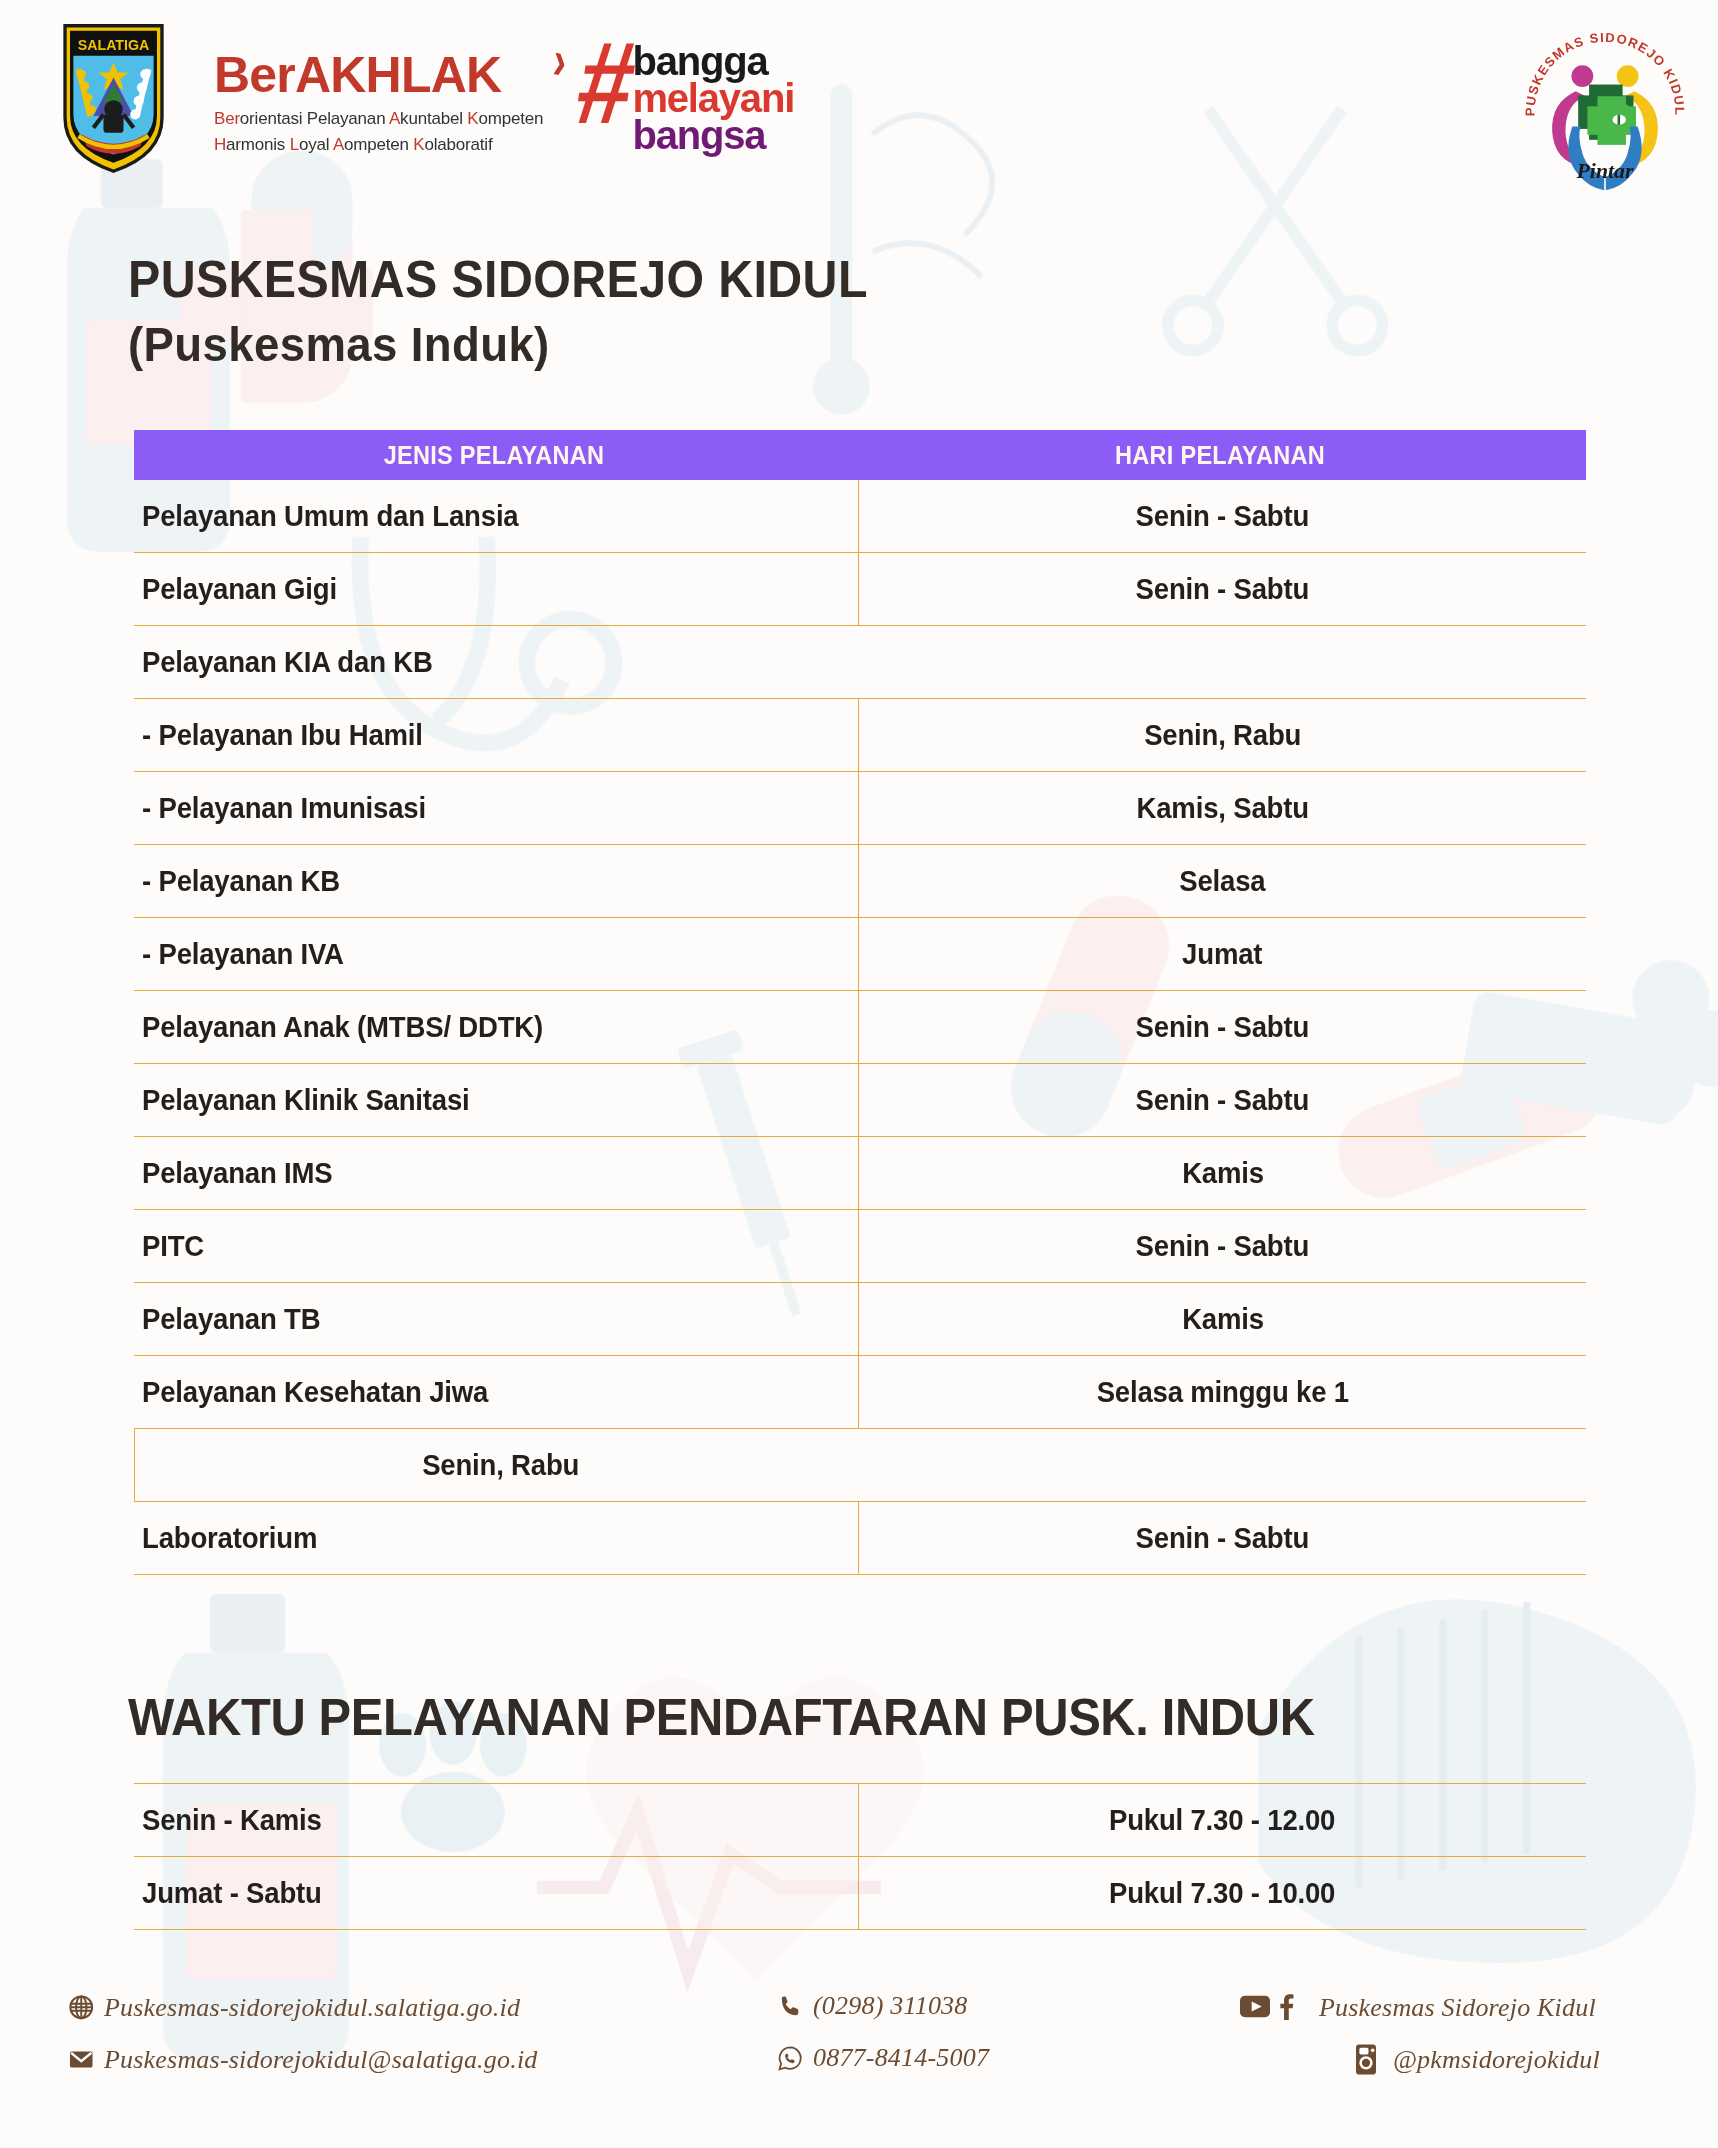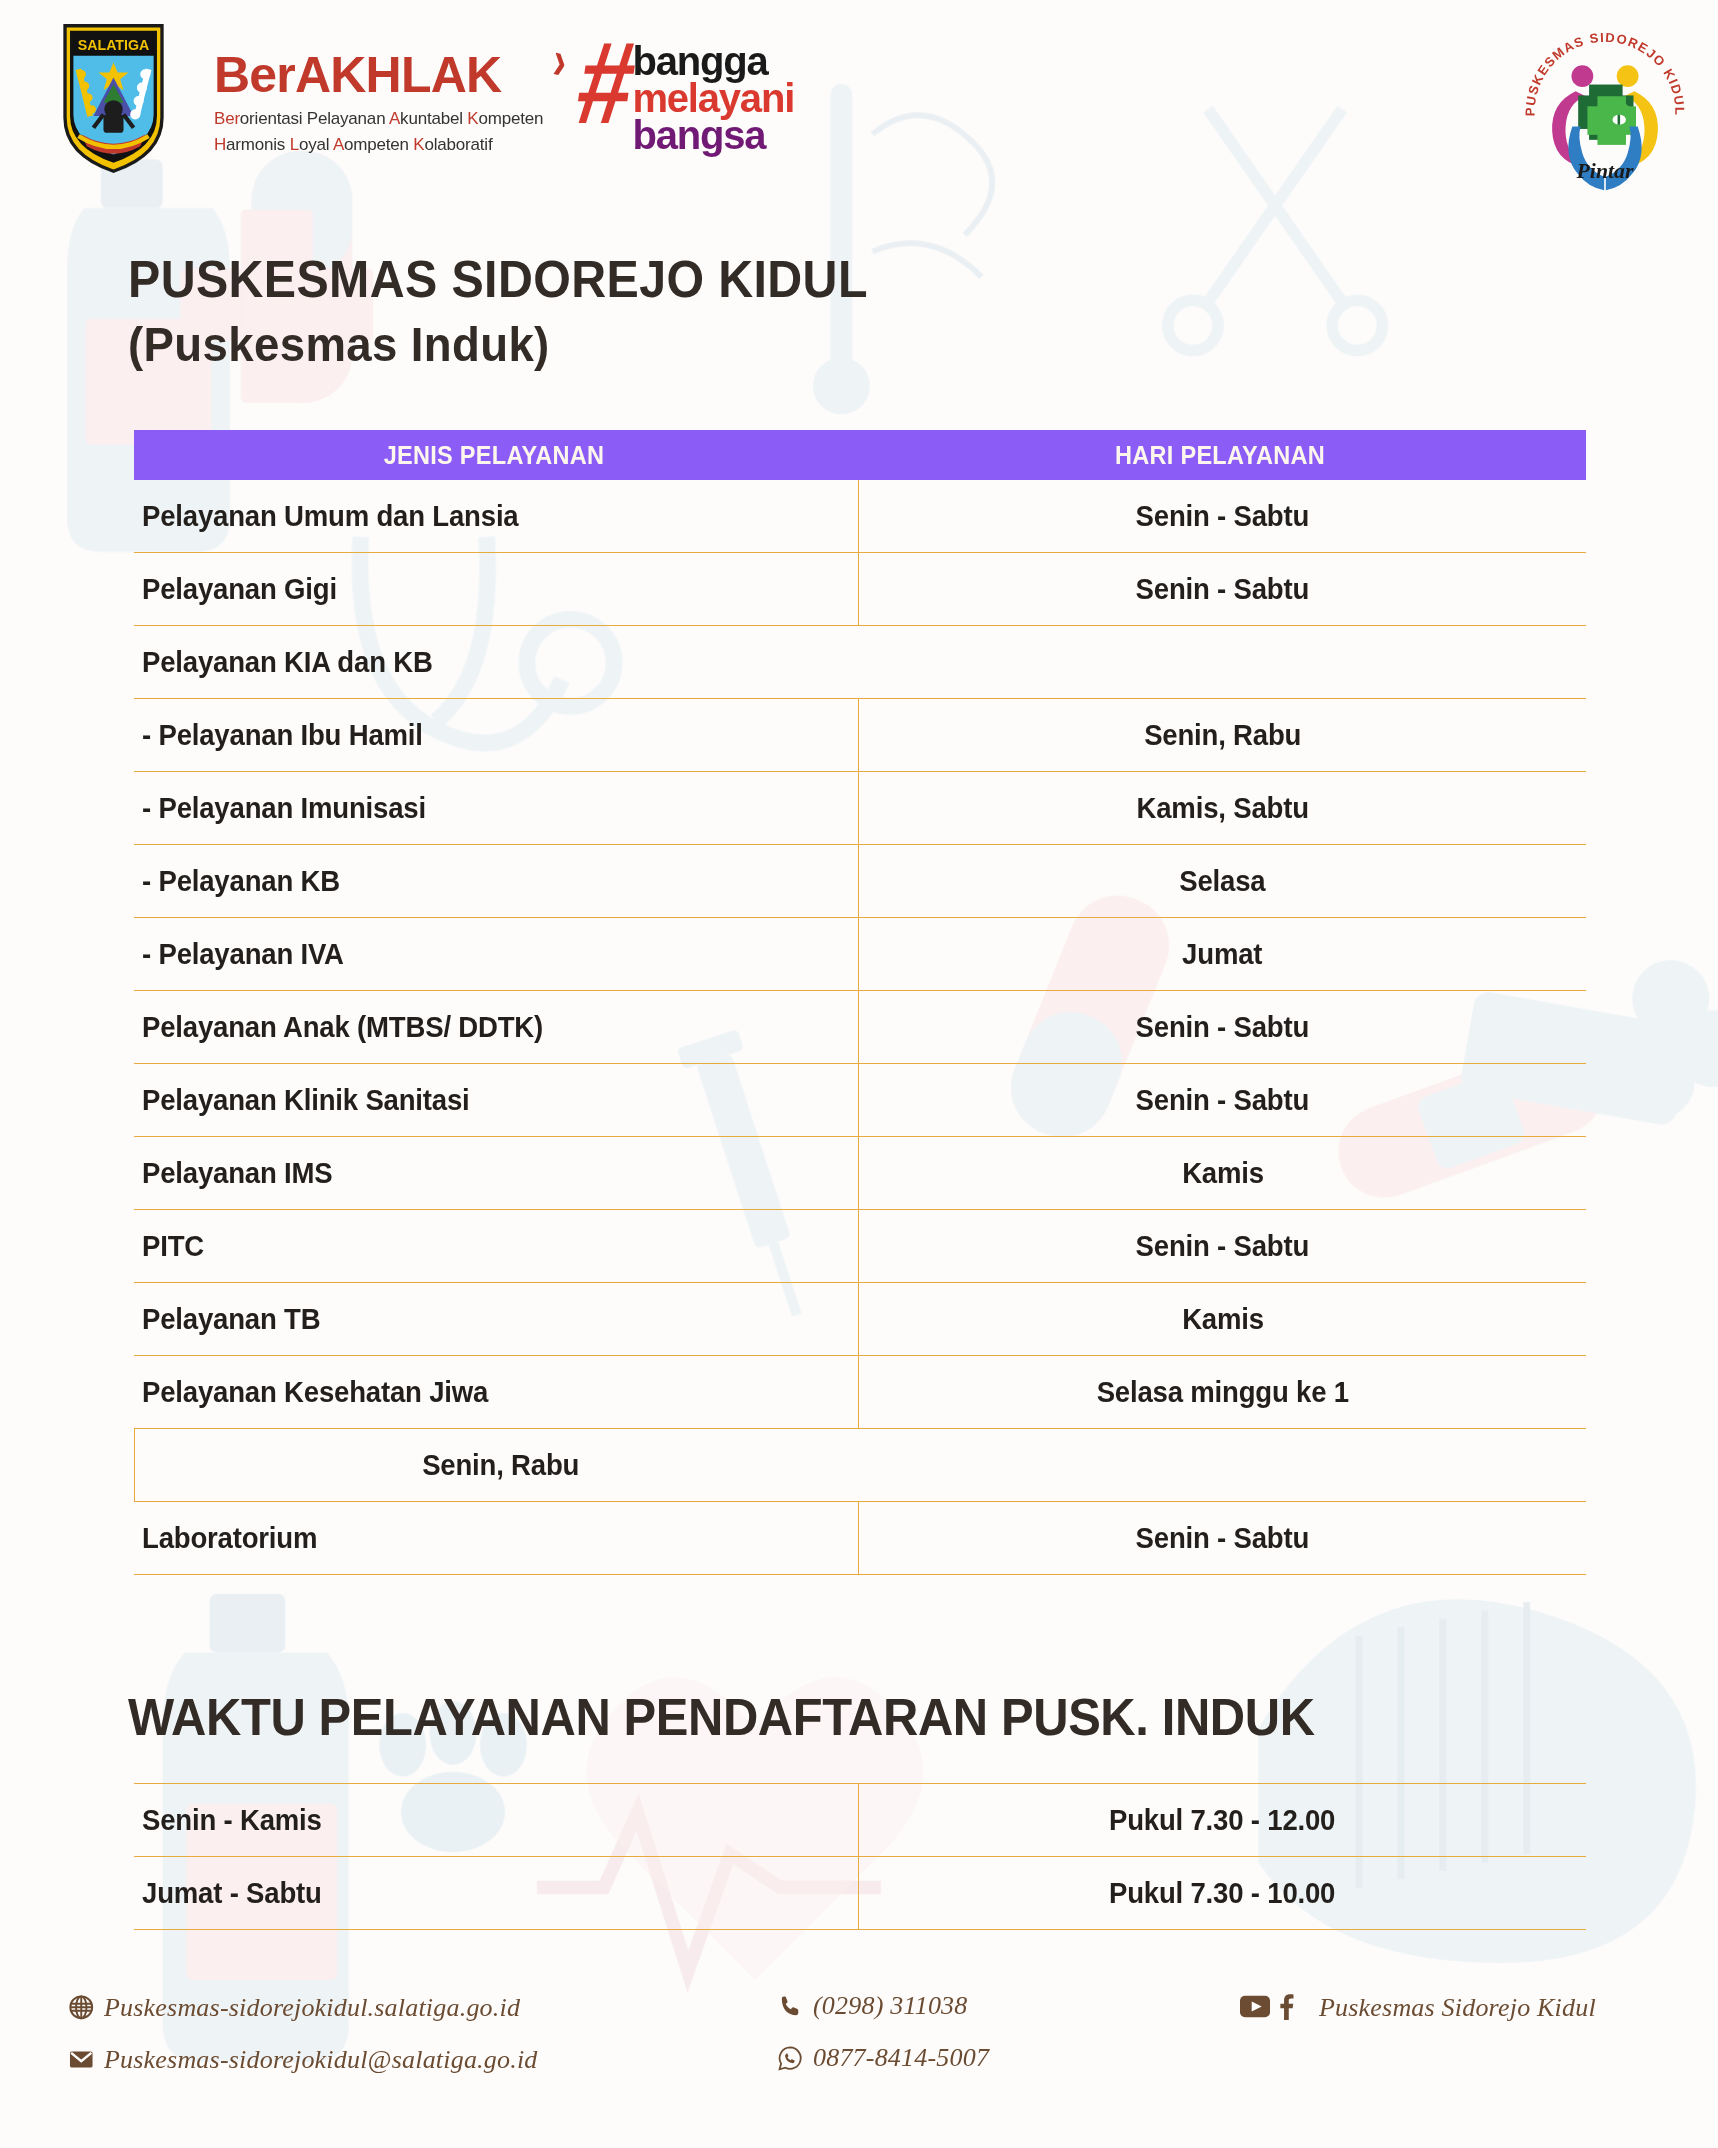--- a/index.html
+++ b/index.html
@@ -654,17 +654,29 @@
             </svg>
           </span>
           <span>
             <svg width="18.5" height="27" viewBox="0 0 22 32" fill="#6b4b31">
               <path d="M14 32V18h4.6l.7-5.4H14V9.2c0-1.6.4-2.6 2.7-2.6h2.9V1.8C19.1 1.7 17.4 1.5 15.4 1.5c-4.2 0-7 2.5-7 7.2v4H4v5.4h4.4V32z"></path>
             </svg>
           </span>
         </span>
         <span class="ftxt">Puskesmas Sidorejo Kidul</span>
       </div>
+      <div class="frow ig">
+        <span class="ficon-ig">
+          <svg width="30" height="37" viewBox="0 0 36 44">
+            <rect x="6" y="4" width="24" height="36" rx="4" fill="#6b4b31"></rect>
+            <circle cx="18" cy="26" r="8" fill="#ffffff"></circle>
+            <circle cx="18" cy="26" r="5" fill="#6b4b31"></circle>
+            <rect x="10" y="8" width="11" height="8" rx="2" fill="#ffffff"></rect>
+            <circle cx="26" cy="11" r="2.2" fill="#ffffff"></circle>
+          </svg>
+        </span>
+        <span class="ftxt">@pkmsidorejokidul</span>
+      </div>
     </div>
   </div>
 
 </div>
 
 
 </body></html>

